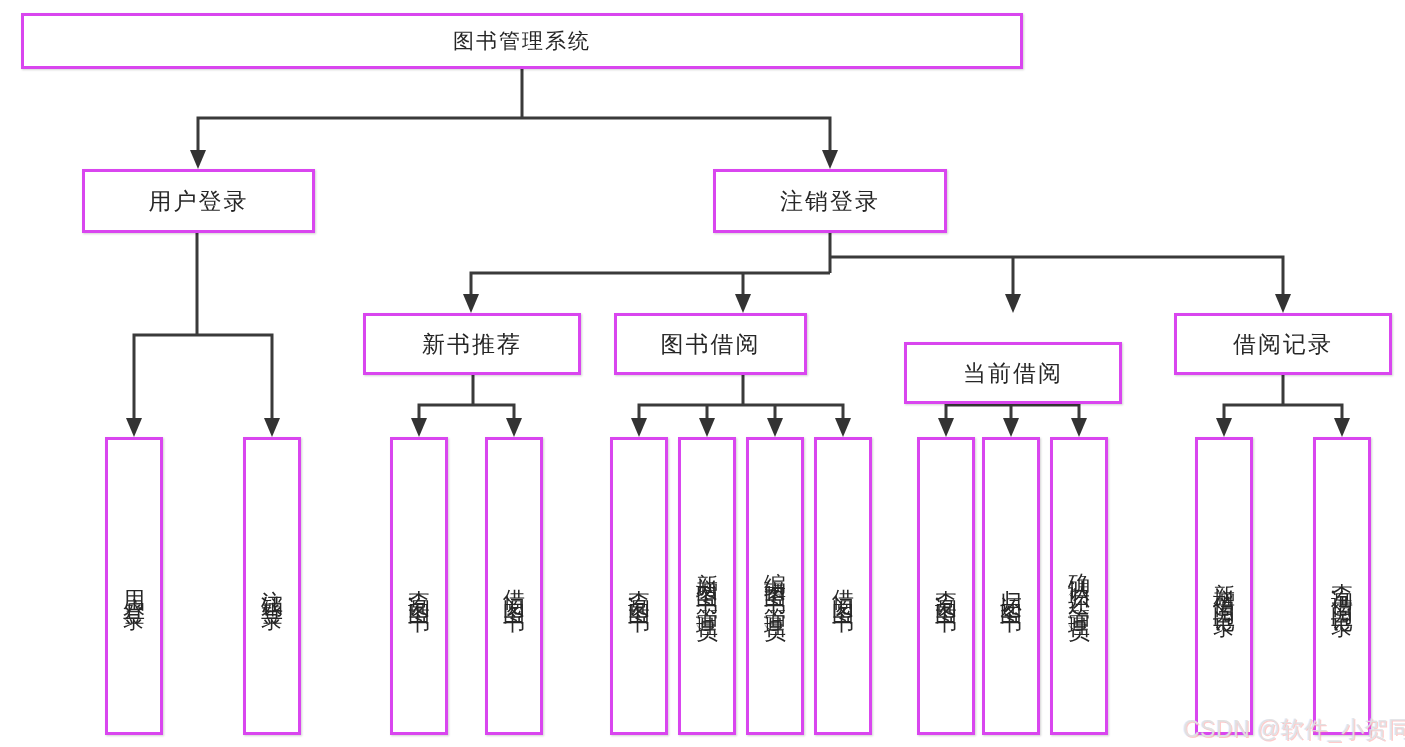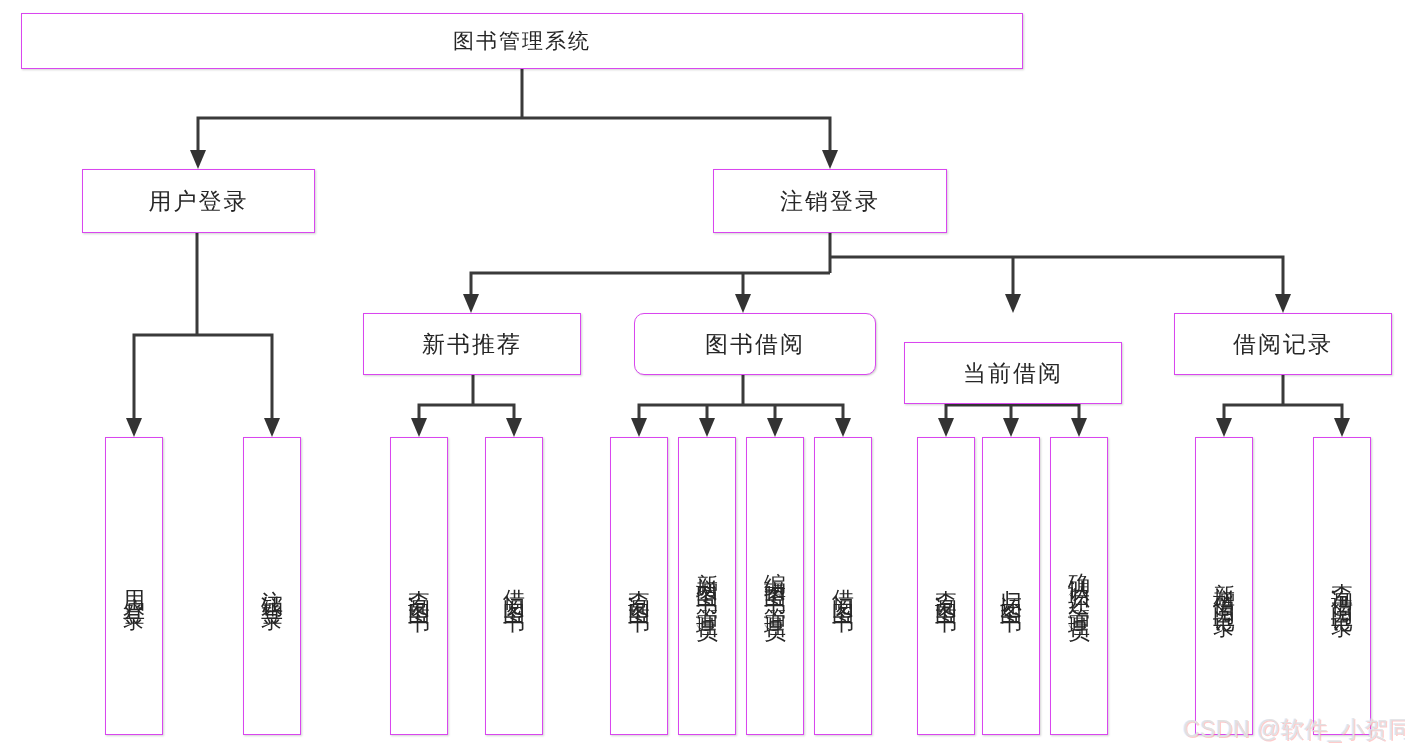--- a/index.html
+++ b/index.html
@@ -17,21 +17,21 @@
   }
   .wires {
     position: absolute;
     left: 0;
     top: 0;
     pointer-events: none;
   }
   .node {
     position: absolute;
     box-sizing: border-box;
-    border: 1px solid #d946ef;
+    border: 3px solid #d946ef;
     background: #ffffff;
     display: flex;
     align-items: center;
     justify-content: center;
     color: #262626;
     box-shadow: 1px 1px 2px rgba(0,0,0,0.18);
   }
   .root-node { font-size: 21px; letter-spacing: 2px; }
   .h-node   { font-size: 23px; letter-spacing: 2px; }
   .v-node .vtext {
@@ -39,21 +39,21 @@
     text-orientation: mixed;
     font-size: 22px;
     letter-spacing: 7px;
     line-height: 1;
     white-space: nowrap;
   }
   .b-root        { left: 21px;   top: 13px;  width: 1002px; height: 56px; }
   .b-user-login  { left: 82px;   top: 169px; width: 233px;  height: 64px; }
   .b-book-mgmt   { left: 713px;  top: 169px; width: 234px;  height: 64px; }
   .b-new-book    { left: 363px;  top: 313px; width: 218px;  height: 62px; }
-  .b-book-borrow { left: 634px;  top: 313px; width: 242px;  height: 62px; border-radius: 10px; }
+  .b-book-borrow { left: 614px;  top: 313px; width: 193px;  height: 62px; }
   .b-cur-borrow  { left: 904px;  top: 313px; width: 218px;  height: 62px; margin-top: 29px; }
   .b-records     { left: 1174px; top: 313px; width: 218px;  height: 62px; }
   .leaf { top: 437px; width: 58px; height: 298px; }
   .l1a { left: 105px; }  .l1b { left: 243px; }
   .l2a { left: 390px; }  .l2b { left: 485px; }
   .l3a { left: 610px; }  .l3b { left: 678px; }  .l3c { left: 746px; }  .l3d { left: 814px; }
   .l4a { left: 917px; }  .l4b { left: 982px; }  .l4c { left: 1050px; }
   .l5a { left: 1195px; } .l5b { left: 1313px; }
   .watermark {
     position: absolute;

